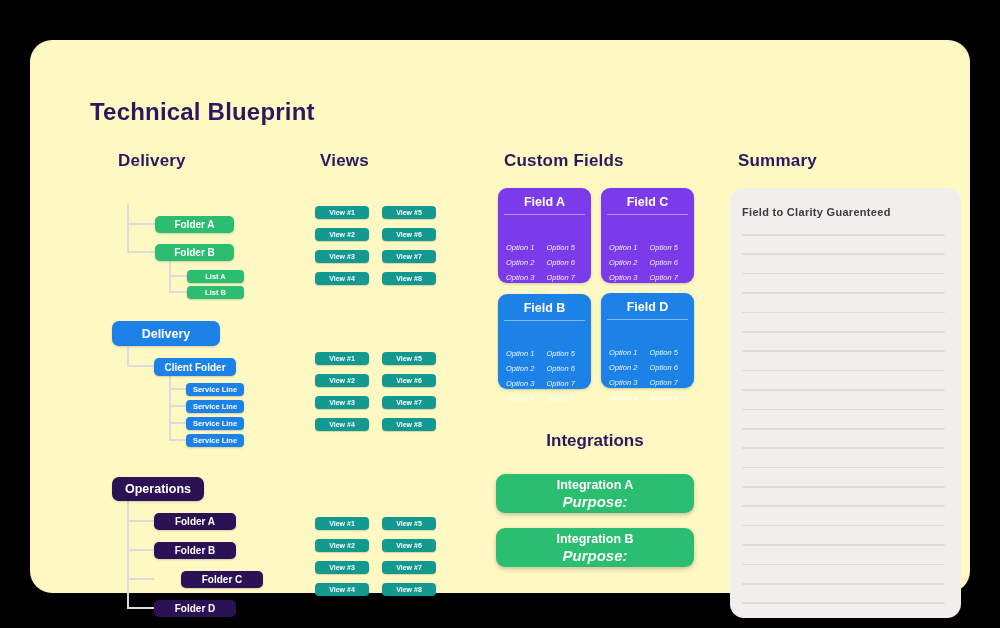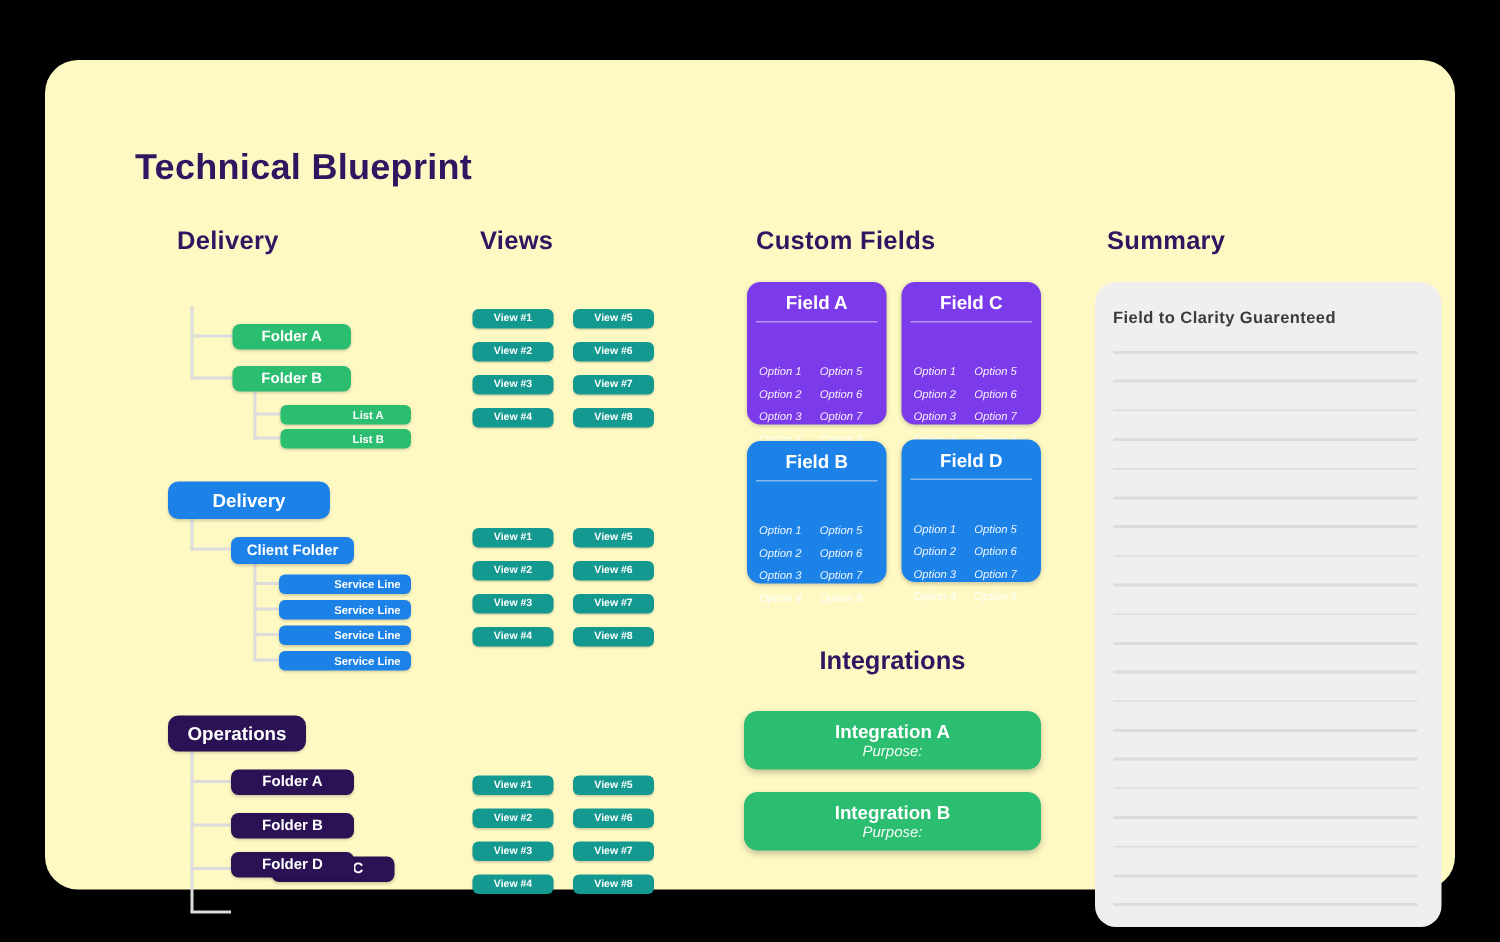--- a/index.html
+++ b/index.html
@@ -5,39 +5,39 @@
   html,body{margin:0;padding:0;background:#000;}
   body{font-family:"Liberation Sans","DejaVu Sans",sans-serif;}
   #stage{position:relative;width:1000px;height:628px;background:#000;overflow:hidden;}
   #card{position:absolute;left:30px;top:40px;width:940px;height:553px;background:#fef9c3;border-radius:22px;}
   .page-title{position:absolute;left:60px;top:58px;font-size:24px;font-weight:800;color:#2E1760;letter-spacing:.2px;}
   .sec-h{position:absolute;font-size:17px;font-weight:800;color:#2E1760;letter-spacing:.2px;}
   
   .node{position:absolute;color:#fff;font-weight:bold;display:flex;align-items:center;justify-content:center;box-shadow:0 1px 2px rgba(0,0,0,.18);}
   .root{font-size:12.5px;border-radius:7px;}
   .mid{font-size:10px;border-radius:5px;}
-  .leaf{font-size:7.5px;border-radius:4px;padding-left:30px;}
+  .leaf{font-size:7.5px;border-radius:4px;}
   .green{background:#2BBD70;}
   .blue{background:#1C82E8;}
   .dark{background:#2A1254;}
   .cline{position:absolute;background:#dcdcdc;}
   
   .chips{position:absolute;display:grid;grid-auto-flow:column;grid-template-rows:repeat(4,13px);grid-template-columns:repeat(2,54px);row-gap:9px;column-gap:13px;}
   .chip{background:#13998F;color:#fff;font-weight:bold;font-size:7px;display:flex;align-items:center;justify-content:center;border-radius:4px;box-shadow:0 1px 1px rgba(0,0,0,.15);}
   
   .field{position:absolute;width:93px;height:95px;border-radius:9px;color:#fff;box-shadow:0 1px 3px rgba(0,0,0,.2);box-sizing:border-box;padding-top:7px;}
   .purplebg{background:#7B3BEB;}
   .fname{font-size:12.5px;font-weight:800;text-align:center;padding-bottom:5px;border-bottom:1.5px solid rgba(255,255,255,.45);margin:0 6px;}
   .opts{display:grid;grid-auto-flow:column;grid-template-rows:repeat(4,1fr);padding:8px 6px 0 8px;row-gap:6px;column-gap:2px;margin-top:20px;}
   .opt{font-size:7.5px;font-style:italic;color:rgba(255,255,255,.92);}
   
   .int-h{position:absolute;left:466px;top:391px;width:198px;text-align:center;font-size:17px;font-weight:800;color:#2E1760;}
   .integration{position:absolute;left:466px;width:198px;height:39px;background:#2BBD70;border-radius:9px;color:#fff;display:flex;flex-direction:column;align-items:center;justify-content:center;box-shadow:0 2px 4px rgba(0,0,0,.22);}
   .int-name{font-size:12.5px;font-weight:800;}
-  .int-purpose{font-size:10px;font-style:italic;margin-top:1px;color:rgba(255,255,255,.95);}
+  .int-purpose{font-size:15px;font-style:italic;margin-top:1px;color:rgba(255,255,255,.95);font-weight:bold;}
   
   .summary-card{position:absolute;left:700px;top:148px;width:231px;height:430px;background:#f0efee;border-radius:14px;}
   .summary-note{position:absolute;left:712px;top:166px;font-size:11px;font-weight:bold;color:#3b3b3b;letter-spacing:.3px;}
   .slines{position:absolute;left:712px;top:194px;width:203px;}
   .sline{height:1.6px;background:#dcdcdc;margin-bottom:17.8px;border-radius:1px;}
   
   .prepared{position:absolute;left:812px;top:62px;width:120px;display:flex;flex-direction:column;align-items:flex-end;}
   .prepared-label{font-size:11.5px;color:#8f8f8f;letter-spacing:.2px;}
   .logo-row{display:flex;align-items:center;gap:4px;margin-top:4px;}
   .brand{font-size:16.5px;font-weight:800;color:#2E1760;letter-spacing:-.3px;}
@@ -83,21 +83,21 @@
 
     <div class="cline" style="left:97px;top:460px;width:2px;height:108px;"></div>
     <div class="cline" style="left:97px;top:480px;width:27px;height:2px;"></div>
     <div class="cline" style="left:97px;top:509px;width:27px;height:2px;"></div>
     <div class="cline" style="left:97px;top:538px;width:27px;height:2px;"></div>
     <div class="cline" style="left:97px;top:567px;width:27px;height:2px;"></div>
     <div class="node root dark" style="left:82px;top:437px;width:92px;height:24px;">Operations</div>
     <div class="node mid dark" style="left:124px;top:473px;width:82px;height:17px;">Folder A</div>
     <div class="node mid dark" style="left:124px;top:502px;width:82px;height:17px;">Folder B</div>
     <div class="node mid dark" style="left:124px;top:531px;width:82px;height:17px;margin-left:27px;">Folder C</div>
-    <div class="node mid dark" style="left:124px;top:528px;width:82px;height:17px;">Folder D</div>
+    <div class="node mid dark" style="left:124px;top:560px;width:82px;height:17px;">Folder D</div>
 
     <div class="chips" style="left:285px;top:166px;">
         <div class="chip">View #1</div>
         <div class="chip">View #2</div>
         <div class="chip">View #3</div>
         <div class="chip">View #4</div>
         <div class="chip">View #5</div>
         <div class="chip">View #6</div>
         <div class="chip">View #7</div>
         <div class="chip">View #8</div>

